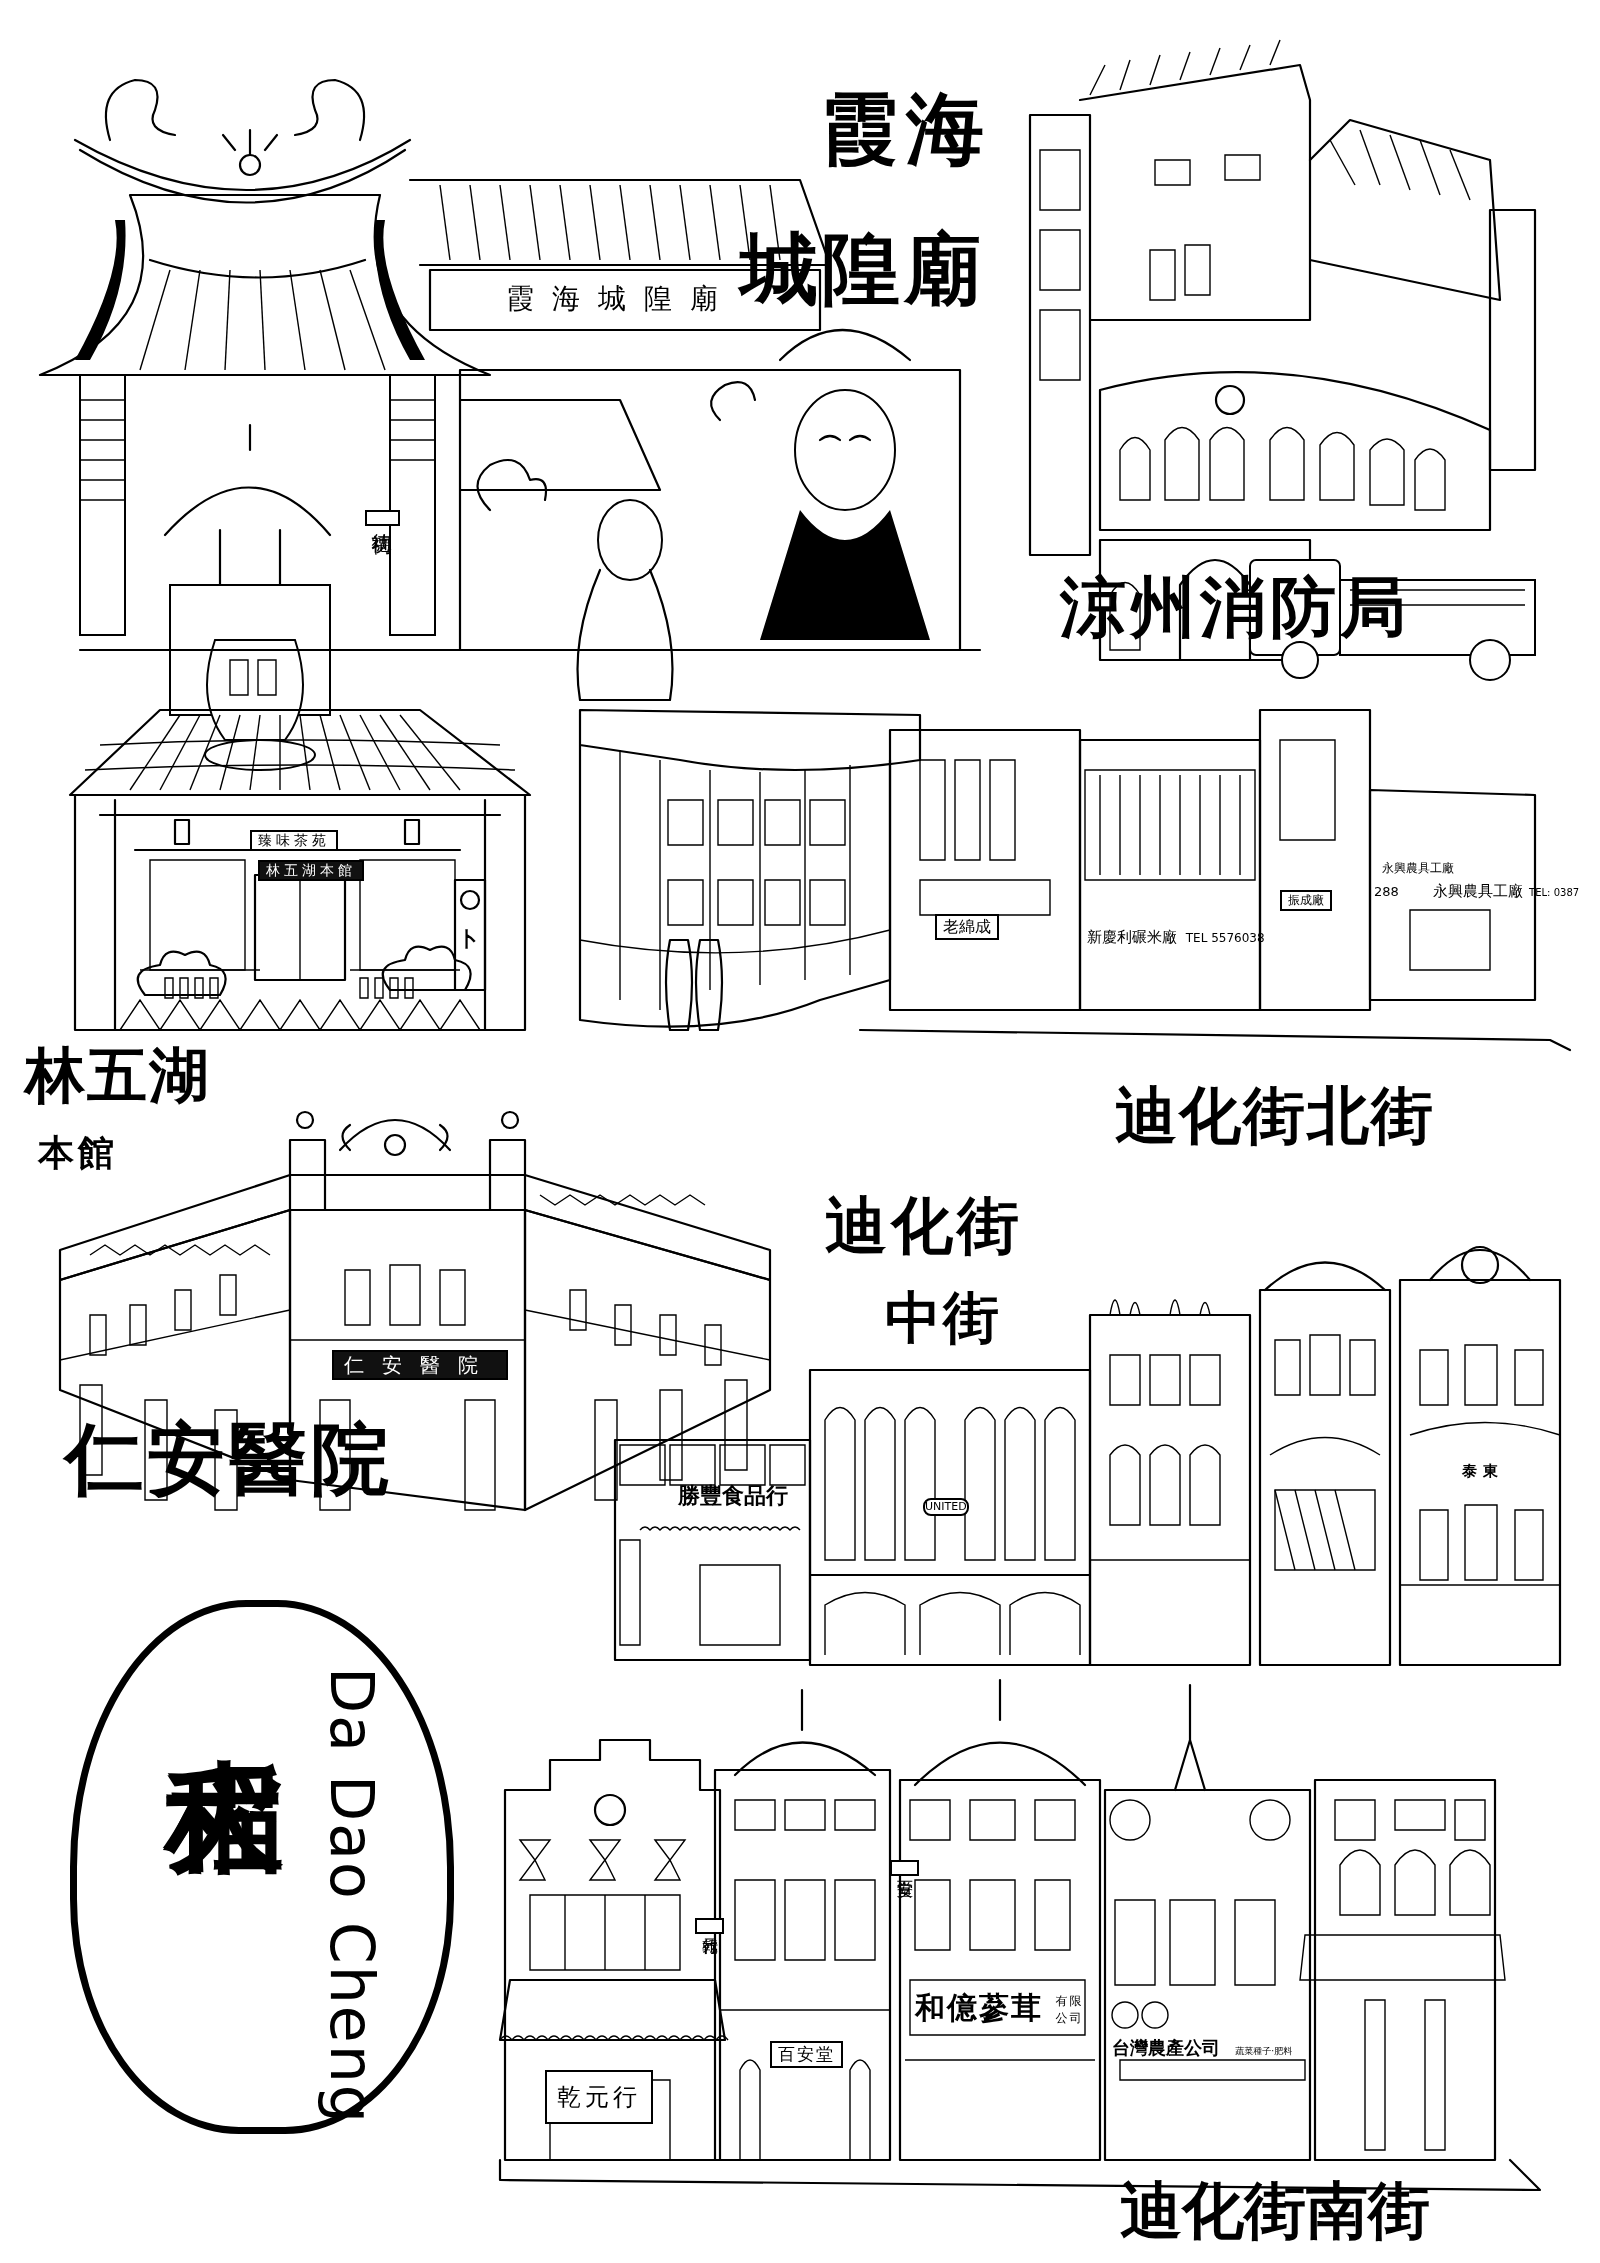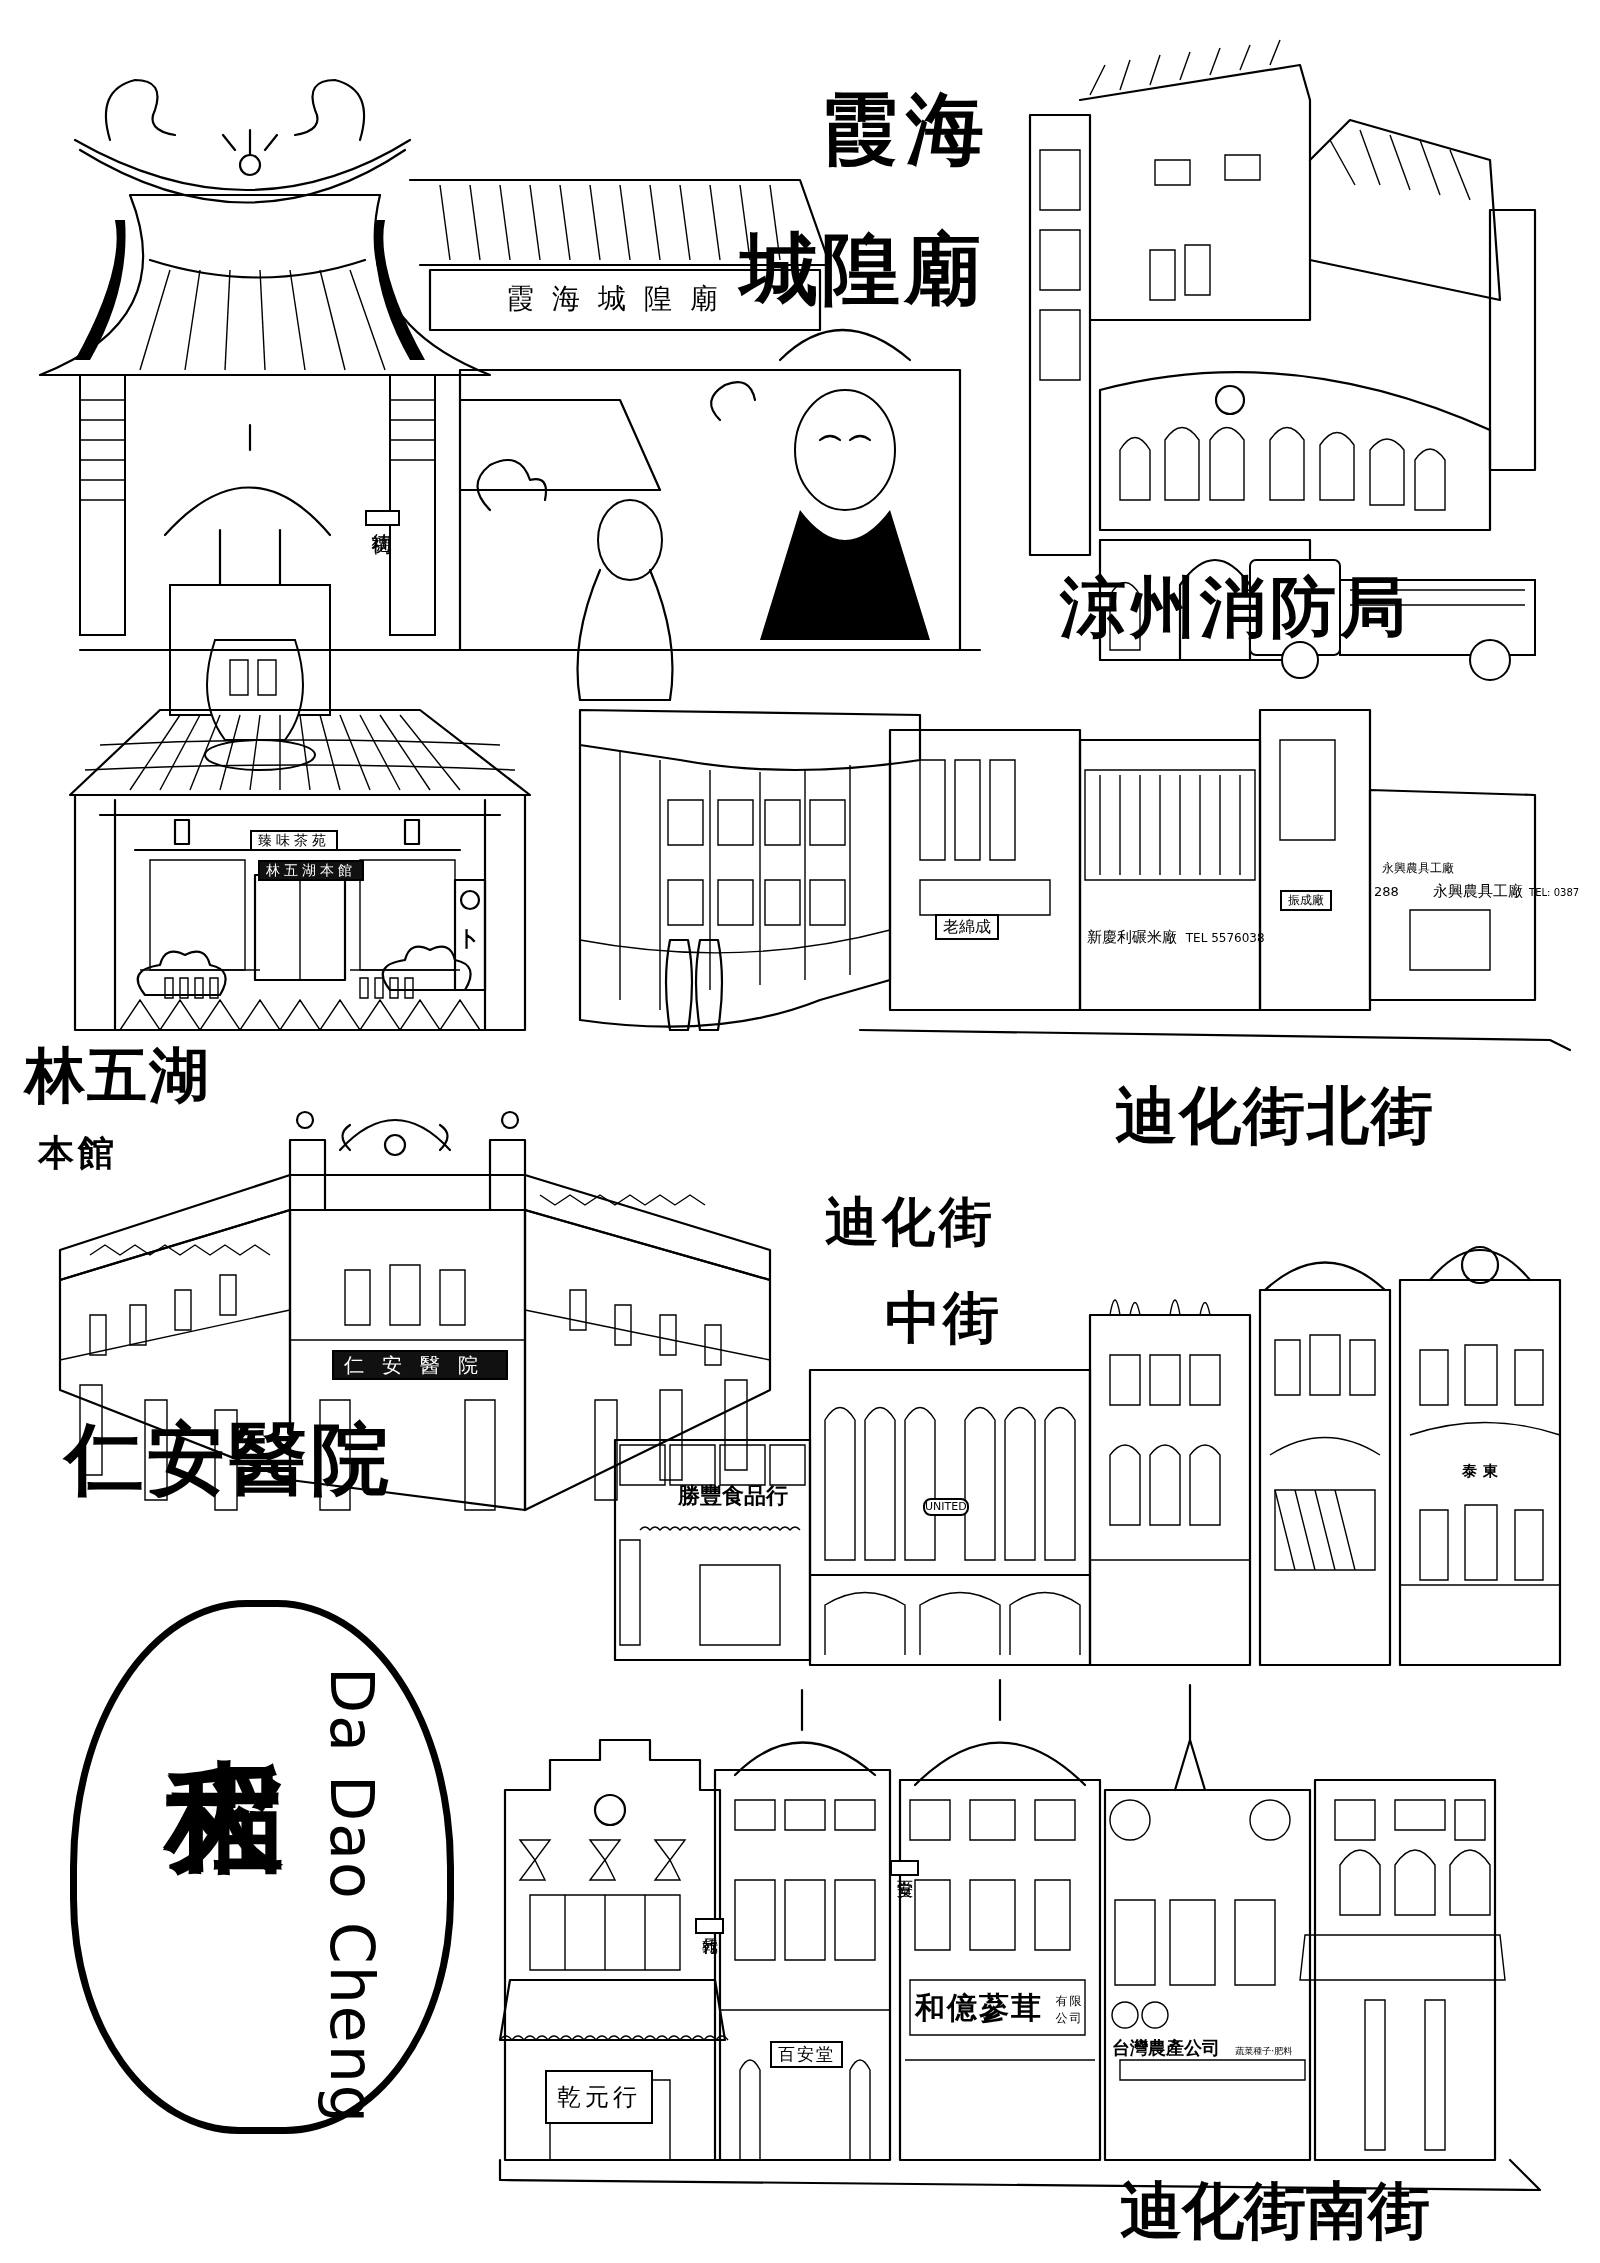--- a/index.html
+++ b/index.html
@@ -425,21 +425,21 @@
       <rect x="810" y="270" width="28" height="70"></rect>
         <rect x="855" y="265" width="32" height="75"></rect>
       <rect x="905" y="270" width="28" height="70"></rect>
       <path d="M790 345 l160 0"></path>
     </g>
   </svg>
   <div class="sign" style="left:62px;top:242px;font-size:22px;border:none;background:transparent;font-weight:bold;">勝豐食品行</div>
   <div class="sign" style="left:313px;top:258px;font-size:11px;border-radius:8px;padding:1px 0;">UNITED</div>
   <div class="abs" style="left:852px;top:222px;font-size:15px;font-weight:bold;letter-spacing:6px;">泰東</div>
 </div>
-<div class="bigtitle abs" style="left:825px;top:1195px;font-size:53px;letter-spacing:4px;">迪化街</div>
+<div class="bigtitle abs" style="left:825px;top:1195px;font-size:62px;letter-spacing:4px;">迪化街</div>
 <div class="bigtitle abs" style="left:885px;top:1290px;font-size:56px;letter-spacing:2px;">中街</div>
 
 <div class="badge" style="left:70px;top:1600px;width:370px;height:520px;">
   <div class="bigtitle abs" style="left:90px;top:55px;font-size:118px;writing-mode:vertical-rl;letter-spacing:8px;">大稻程</div>
   <div class="abs" style="left:240px;top:60px;font-size:60px;writing-mode:vertical-rl;font-family:'DejaVu Sans',sans-serif;letter-spacing:2px;white-space:nowrap;">Da Dao Cheng</div>
 </div>
 
 <div class="caption-block" style="left:490px;top:1680px;width:1100px;height:560px;">
   <svg width="1100" height="560" viewBox="0 0 1100 560">
 

